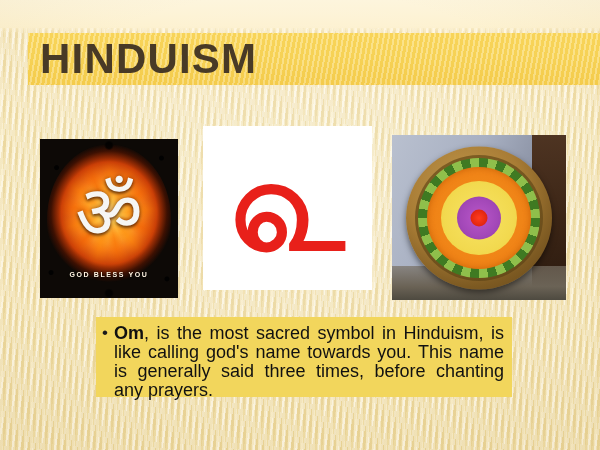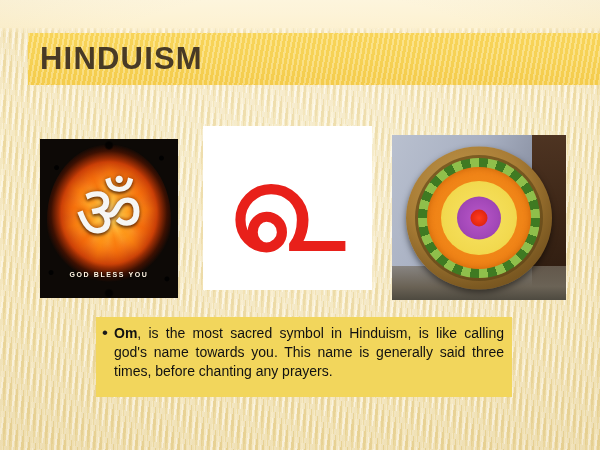--- a/index.html
+++ b/index.html
@@ -93,21 +93,21 @@
         rgba(236,194,70,0.22) 5px);
     pointer-events: none;
   }
   .title-text {
     position: absolute;
     left: 40px;
     top: 34px;
     height: 50px;
     display: flex;
     align-items: center;
-    font-size: 31px;
+    font-size: 42px;
     font-weight: bold;
     letter-spacing: 1.2px;
     color: #483a26;
     text-transform: uppercase;
     z-index: 4;
     white-space: nowrap;
   }
 
   
   .img-ganesha {
@@ -340,21 +340,21 @@
     flex: 0 0 18px;
     color: #1a1a1a;
     font-size: 17px;
     line-height: 19px;
     text-align: center;
     padding-top: 6px;
   }
   .body-text {
     flex: 1;
     padding: 7px 8px 0 0;
-    font-size: 14px;
+    font-size: 18px;
     line-height: 19px;
     color: #111111;
     text-align: justify;
     text-justify: inter-word;
   }
   .body-text b { font-weight: bold; }
 </style>
 </head>
 <body>
 

